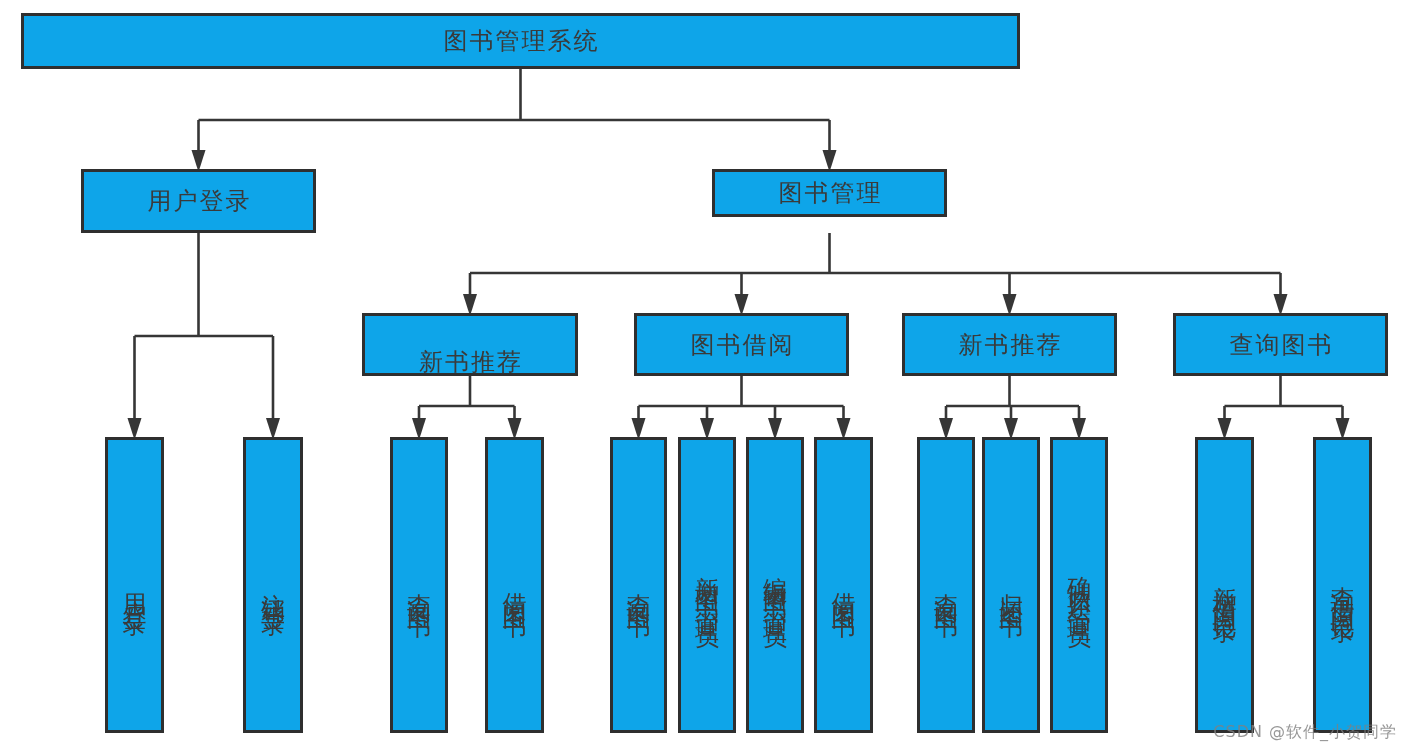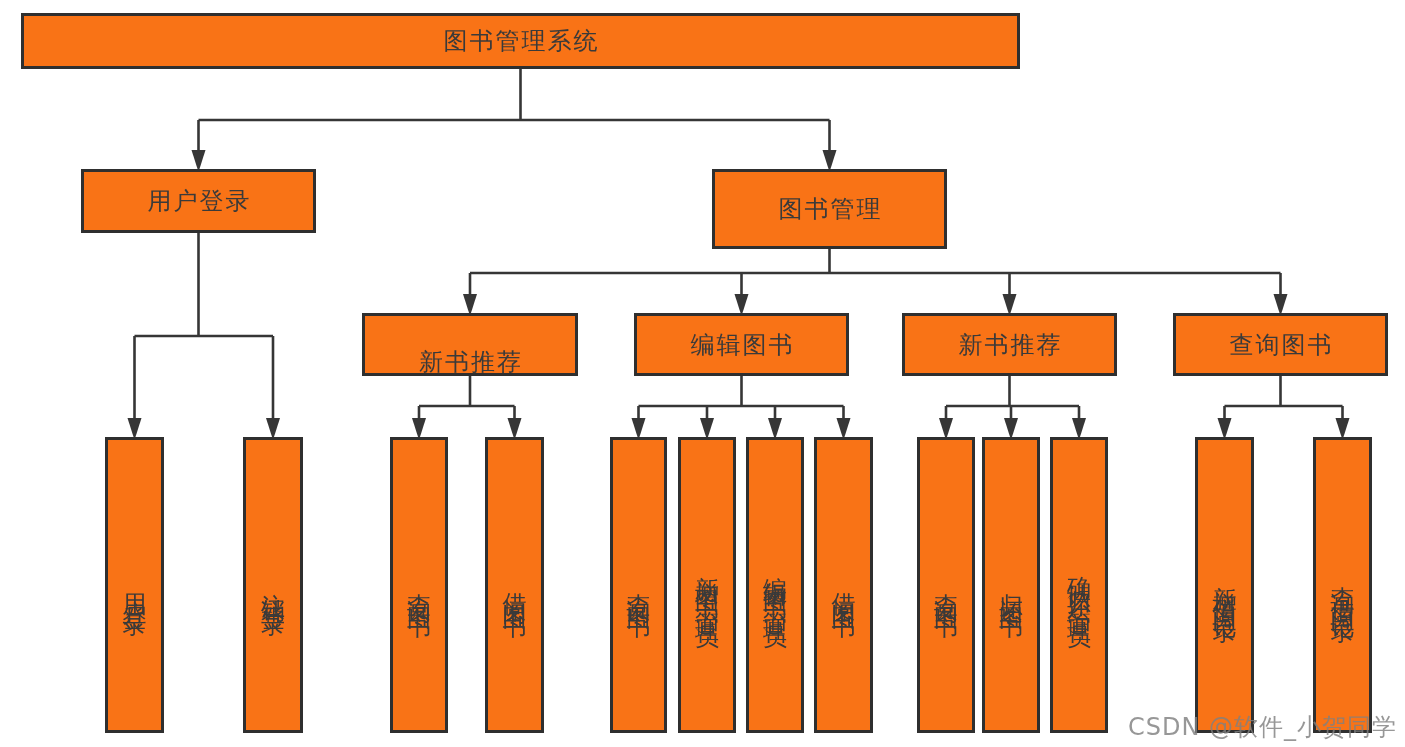--- a/index.html
+++ b/index.html
@@ -13,21 +13,21 @@
   }
   #connector-layer {
     position: absolute;
     left: 0; top: 0;
     width: 1405px; height: 747px;
     display: block;
   }
   .node {
     position: absolute;
     box-sizing: border-box;
-    background: #f97316;
+    background: #0ea5e9;
     border: 3px solid #2f2f2f;
     display: flex;
     align-items: center;
     justify-content: center;
     z-index: 2;
   }
   .node .label {
     color: #3a3a3a;
     font-size: 24px;
     white-space: nowrap;
@@ -40,21 +40,21 @@
   .node.v .label {
     writing-mode: vertical-rl;
     letter-spacing: 7px;
     line-height: 1;
     transform: translateY(3px);
   }
   #watermark {
     position: absolute;
     right: 8px;
     bottom: 4px;
-    font-size: 24px;
+    font-size: 16px;
     letter-spacing: 1px;
     color: rgba(128, 128, 128, 0.82);
     z-index: 5;
     white-space: nowrap;
   }
 </style>
 </head>
 <body>
 
 <div id="stage">
@@ -87,28 +87,28 @@
       <polygon points="1335.5,418 1349.5,418 1342.5,440" fill="#363636"></polygon>
     </svg>
 
   <div id="watermark">CSDN @软件_小贺同学</div>
 <div class="node h" style="left: 21px; top: 13px; width: 999px; height: 56px; border-color: rgb(47, 47, 47);">
       <span class="label" style="color: rgb(58, 58, 58);">图书管理系统</span>
     </div>
     <div class="node h" style="left: 81px; top: 169px; width: 235px; height: 64px; border-color: rgb(47, 47, 47);">
       <span class="label" style="color: rgb(58, 58, 58);">用户登录</span>
     </div>
-    <div class="node h" style="left: 712px; top: 169px; width: 235px; height: 80px; border-color: rgb(47, 47, 47);">
+    <div class="node h" style="left: 712px; top: 169px; width: 235px; height: 48px; border-color: rgb(47, 47, 47);">
       <span class="label" style="color: rgb(58, 58, 58);">图书管理</span>
     </div>
     <div class="node h" style="left: 362px; top: 313px; width: 216px; height: 63px; border-color: rgb(47, 47, 47);">
       <span class="label" style="color: rgb(58, 58, 58); margin-top: 34px;">新书推荐</span>
     </div>
     <div class="node h" style="left: 634px; top: 313px; width: 215px; height: 63px; border-color: rgb(47, 47, 47);">
-      <span class="label" style="color: rgb(58, 58, 58);">编辑图书</span>
+      <span class="label" style="color: rgb(58, 58, 58);">图书借阅</span>
     </div>
     <div class="node h" style="left: 902px; top: 313px; width: 215px; height: 63px; border-color: rgb(47, 47, 47);">
       <span class="label" style="color: rgb(58, 58, 58);">新书推荐</span>
     </div>
     <div class="node h" style="left: 1173px; top: 313px; width: 215px; height: 63px; border-color: rgb(47, 47, 47);">
       <span class="label" style="color: rgb(58, 58, 58);">查询图书</span>
     </div>
     <div class="node v" style="left: 105px; top: 437px; width: 59px; height: 296px; border-color: rgb(47, 47, 47);">
       <span class="label" style="color: rgb(58, 58, 58);">用户登录</span>
     </div>

